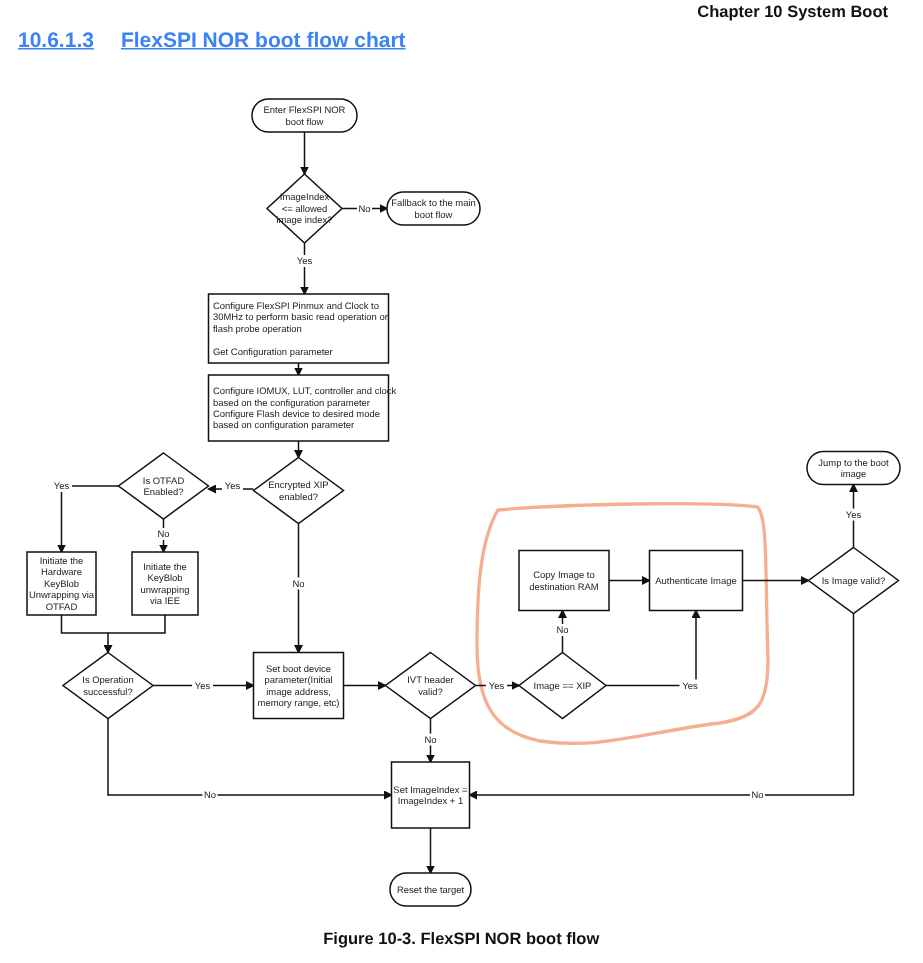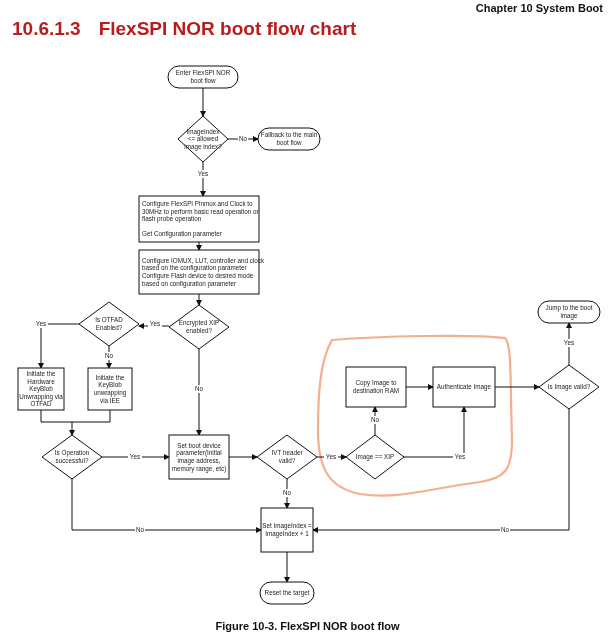--- a/index.html
+++ b/index.html
@@ -1,18 +1,18 @@
 <!DOCTYPE html>
 <html><head>
 <meta charset="utf-8">
 <style>
   html, body { margin: 0; padding: 0; background: #ffffff; }
   body { width: 615px; height: 642px; position: relative; overflow: hidden; font-family: "Liberation Sans", sans-serif; }
-  .chapter { position: absolute; right: 12px; top: 2px; font-size: 11px; font-weight: bold; color: #111; }
-  .section { position: absolute; left: 12px; top: 18px; font-size: 19px; font-weight: bold; color: #b91c1c; }
+  .chapter { position: absolute; right: 23px; top: 2px; font-size: 11px; font-weight: bold; color: #111; }
+  .section { position: absolute; left: 12px; top: 18px; font-size: 14px; font-weight: bold; color: #3b82f6; text-decoration: underline; }
   .section .num { margin-right: 18px; }
   .caption { position: absolute; left: 0; width: 615px; top: 620px; text-align: center; font-size: 11px; font-weight: bold; color: #111; }
   svg#flow { position: absolute; left: 0; top: 0; }
   .nt { font-family: "Liberation Sans", sans-serif; font-size: 6.3px; fill: #222; }
   .el { font-family: "Liberation Sans", sans-serif; font-size: 6.3px; fill: #222; }
 </style>
 </head>
 <body>
 
 <div class="chapter">Chapter 10 System Boot</div>

